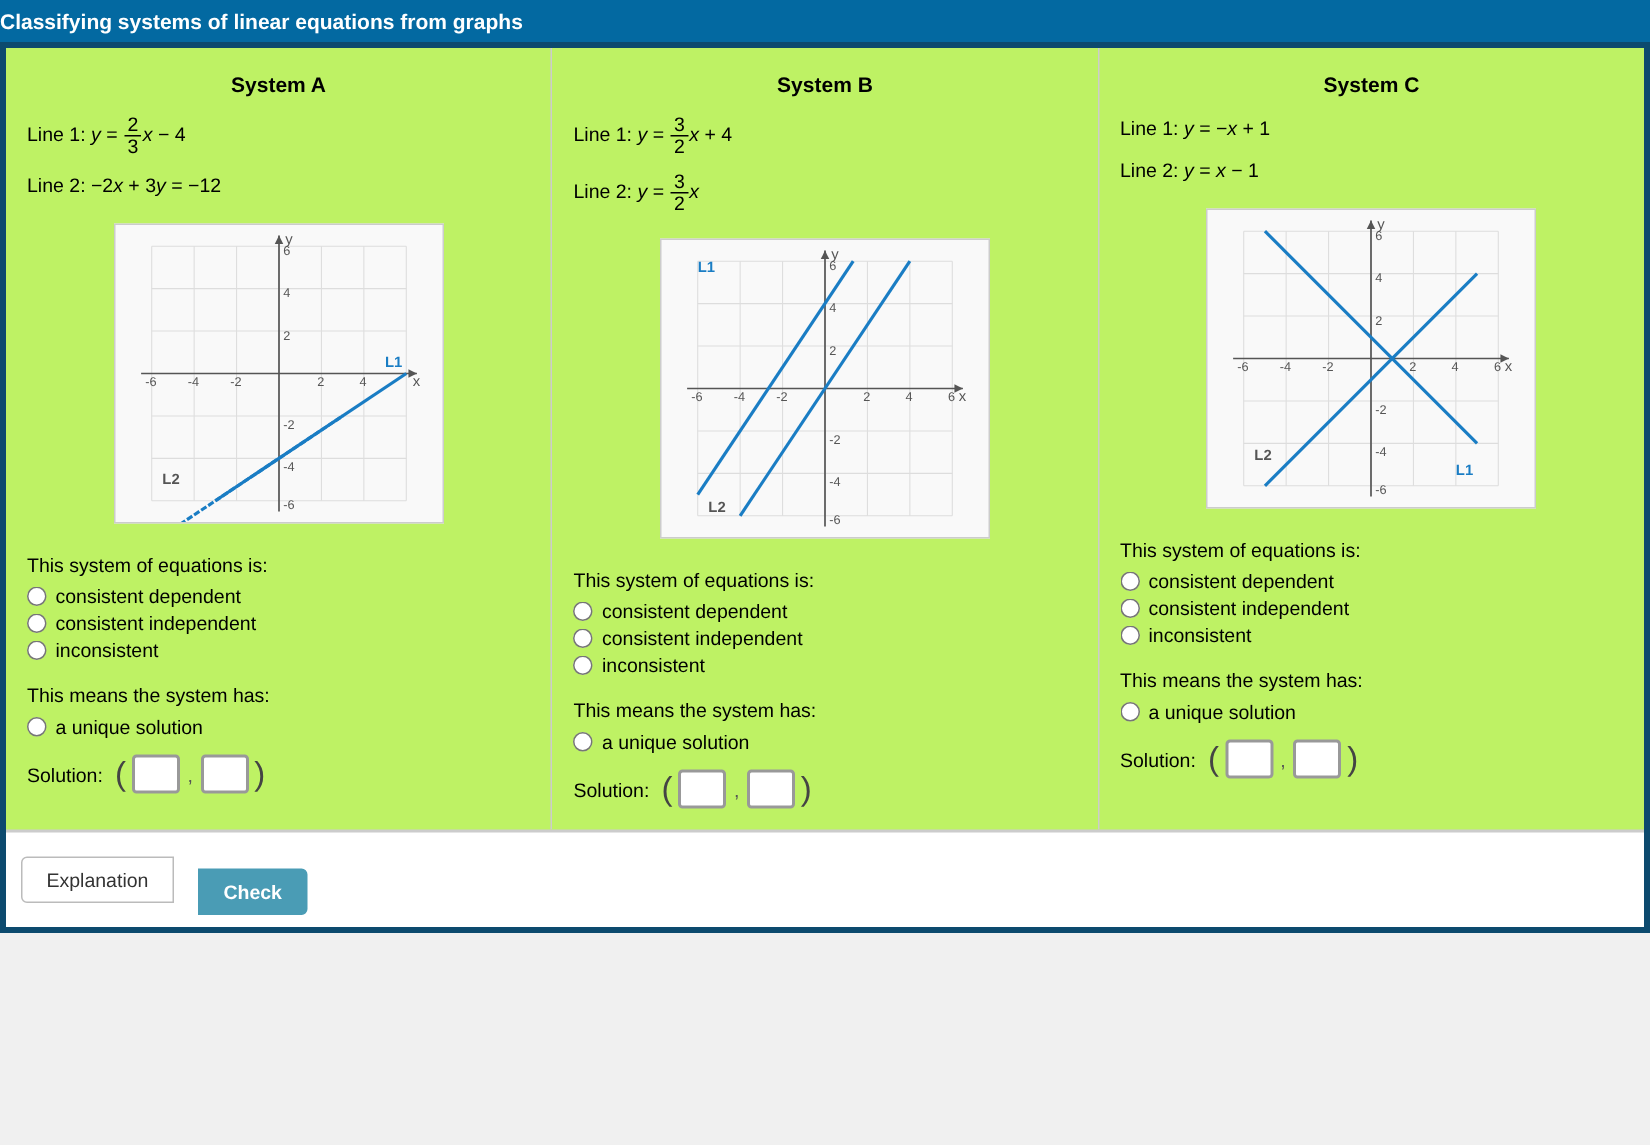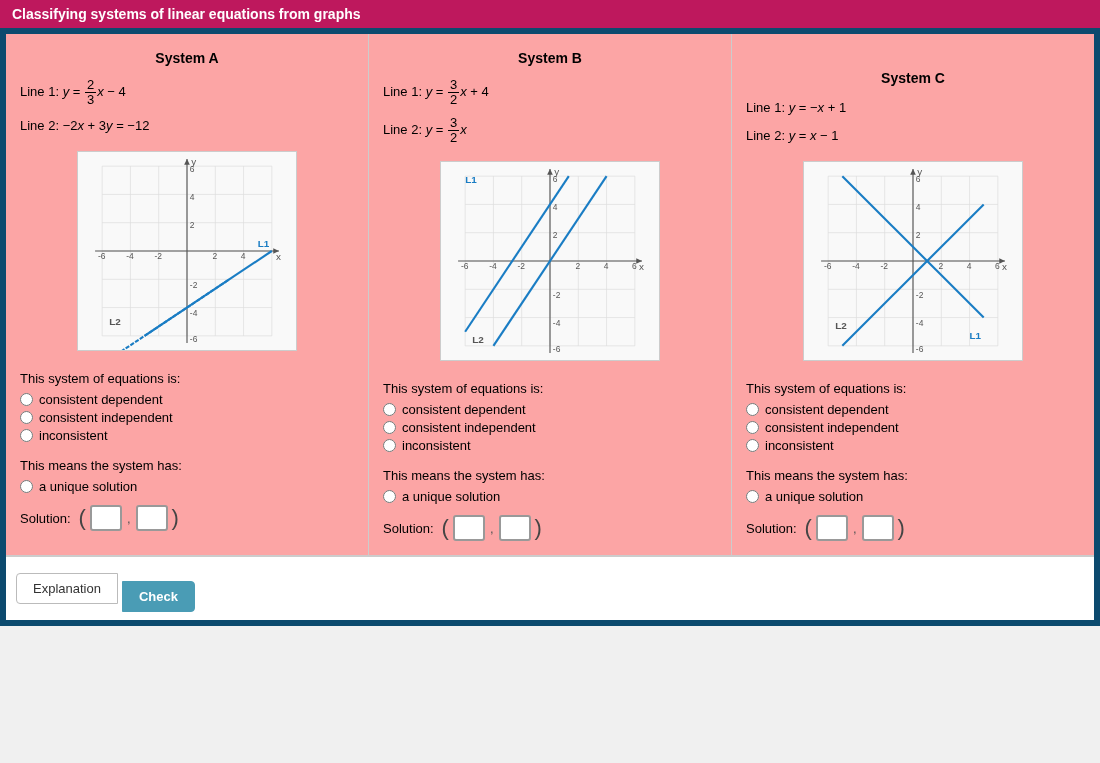--- a/index.html
+++ b/index.html
@@ -2,44 +2,44 @@
 <html><head>
   <meta charset="utf-8">
   <style>
     * { box-sizing: border-box; margin: 0; padding: 0; }
     body {
       font-family: Arial, sans-serif;
       background: #f0f0f0;
       font-size: 13px;
     }
     .header {
-      background: #be185d;
+      background: #0369a1;
       color: white;
-      padding: 6px 12px;
+      padding: 6px 0;
       font-size: 14px;
       font-weight: bold;
     }
     .main-container {
-      background: #fca5a5;
-      border: 6px solid #0c4a6e;
+      background: #bef264;
+      border: 4px solid #0c4a6e;
       margin: 0;
     }
     .systems-row {
       display: flex;
       border-bottom: 1px solid #ccc;
     }
     .system-col {
       flex: 1;
       padding: 16px 14px 14px 14px;
       border-right: 1px solid #ccc;
       display: flex;
       flex-direction: column;
       align-items: flex-start;
     }
-    .system-col:last-child { border-right: none; justify-content: flex-end; }
+    .system-col:last-child { border-right: none; }
     .system-title {
       font-weight: bold;
       font-size: 14px;
       margin-bottom: 12px;
       align-self: center;
     }
     .line-eq {
       font-size: 13px;
       margin-bottom: 8px;
       line-height: 1.5;
@@ -108,21 +108,21 @@
       border-radius: 4px 0 0 4px;
     }
     .comma-sep {
       font-size: 13px;
       color: #555;
       margin: 0 1px;
     }
     .bottom-bar {
       display: flex;
       align-items: center;
-      gap: 4px;
+      gap: 16px;
       padding: 8px 10px;
       border-top: 1px solid #ccc;
       background: white;
     }
     .btn-explanation {
       padding: 7px 16px;
       background: white;
       border: 1px solid #bbb;
       border-radius: 4px 0 0 4px;
       font-size: 13px;

